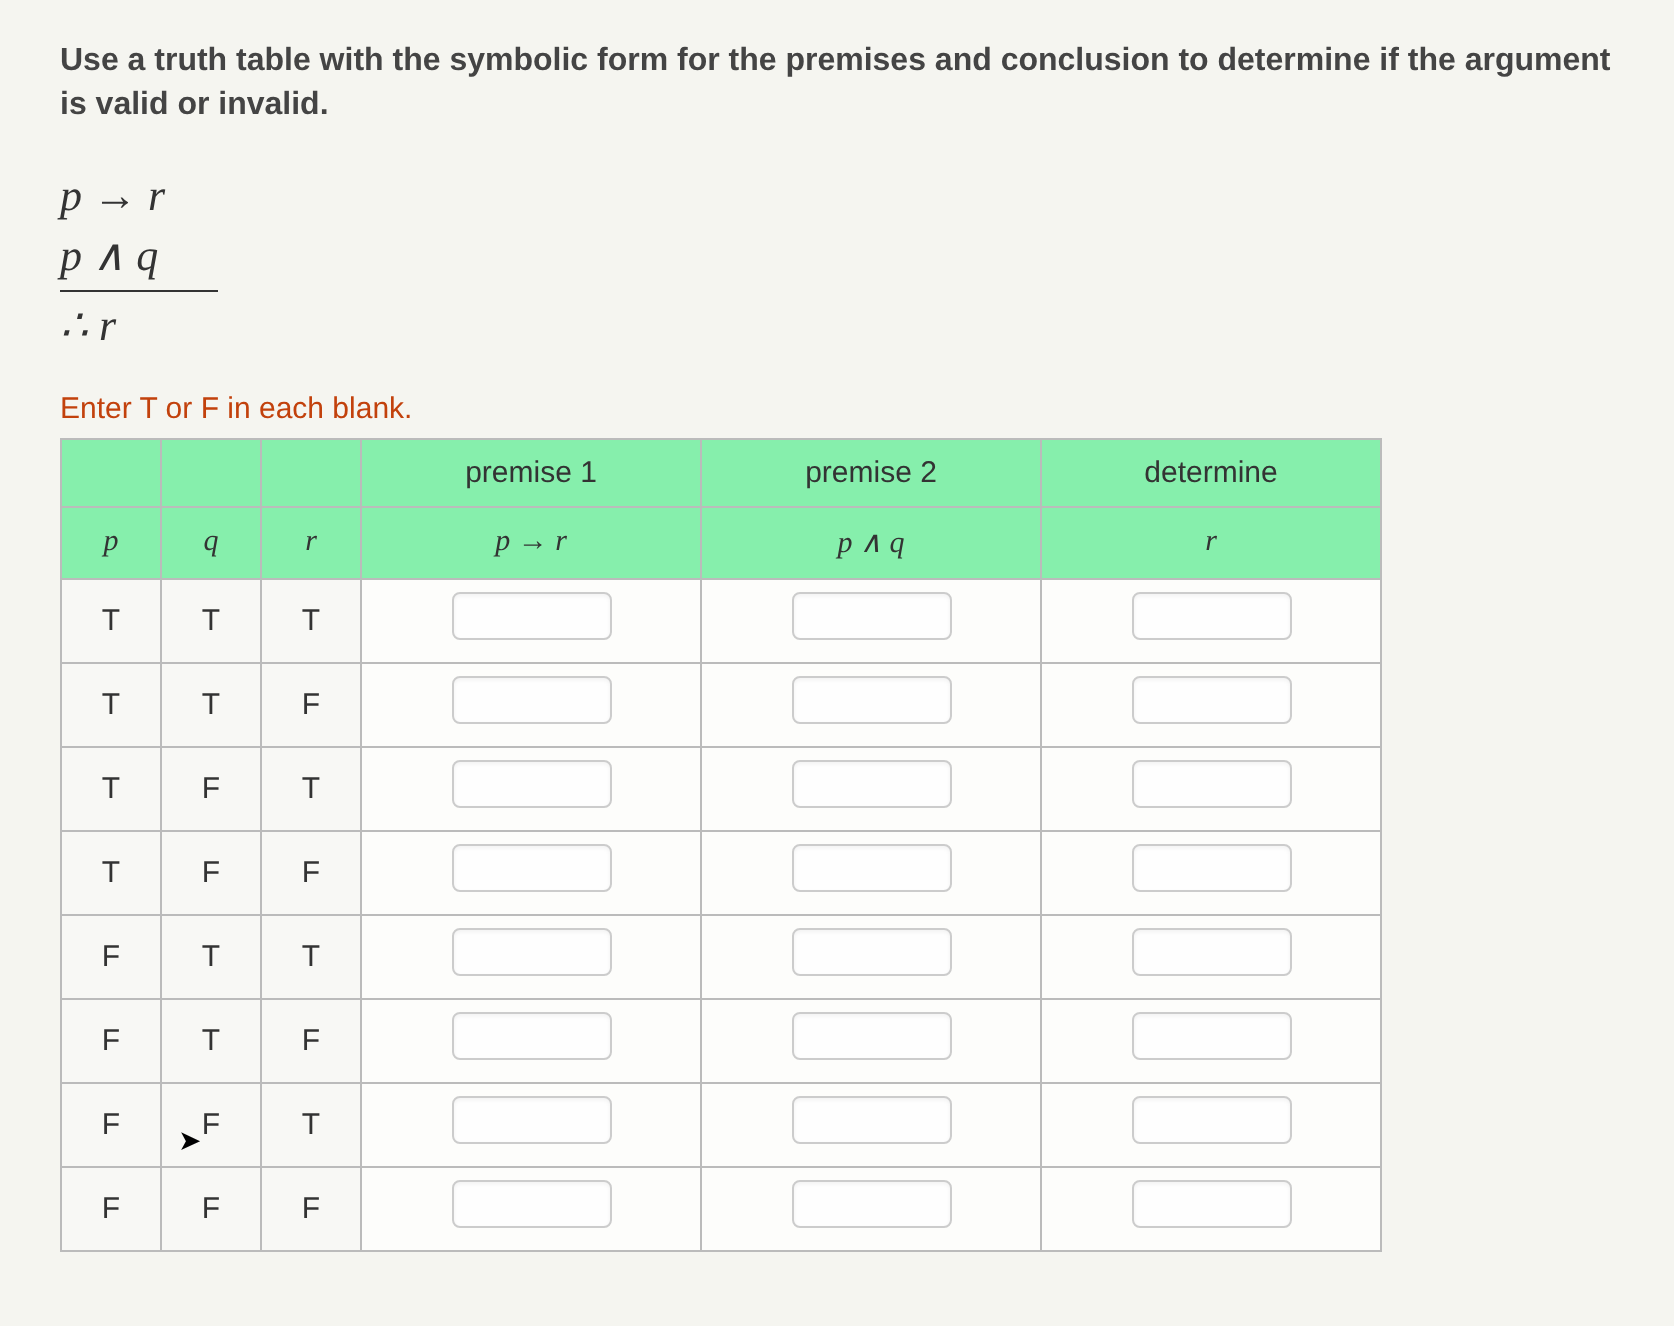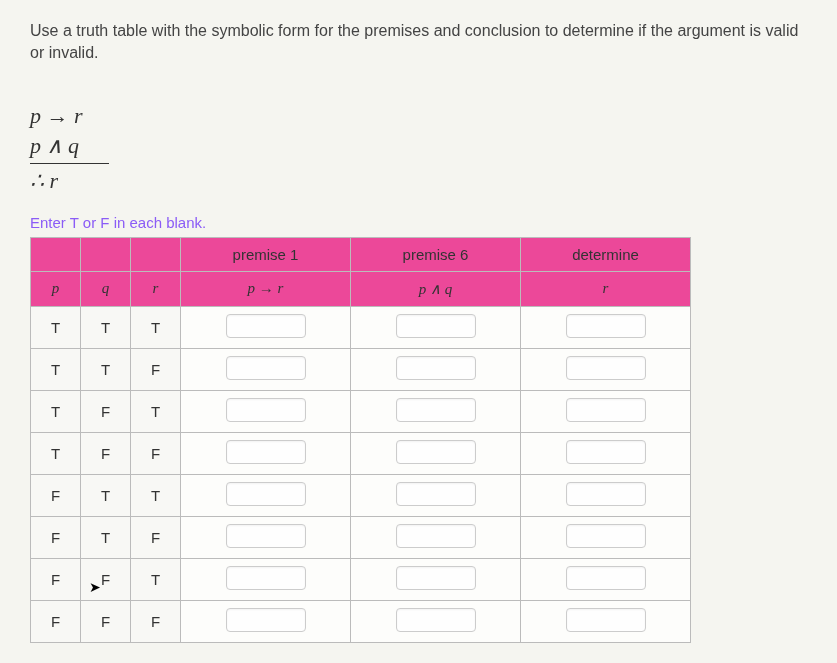--- a/index.html
+++ b/index.html
@@ -6,22 +6,23 @@
     body {
       font-family: Arial, sans-serif;
       background: #f5f5f0;
       padding: 20px 30px;
       color: #333;
       width: 837px;
     }
     .question-text {
       font-size: 16px;
       color: #444;
-      margin-bottom: 36px;
+      margin-bottom: 18px;
       line-height: 1.4;
+      font-weight: bold;
     }
     .argument {
       font-family: 'Times New Roman', serif;
       font-size: 22px;
       font-style: italic;
       color: #333;
       margin-bottom: 18px;
       display: inline-block;
     }
     .argument .line1, .argument .line2, .argument .line3 {
@@ -30,36 +31,36 @@
     .argument .line2 {
       border-bottom: 1.5px solid #333;
       padding-bottom: 4px;
       padding-right: 30px;
     }
     .argument .line3 {
       padding-top: 4px;
     }
     .instruction {
       font-size: 15px;
-      color: #8b5cf6;
+      color: #c2410c;
       margin-bottom: 6px;
     }
     table.truth-table {
       border-collapse: collapse;
       background: #fdfdfb;
     }
     table.truth-table th, table.truth-table td {
       border: 1px solid #bbb;
       text-align: center;
       vertical-align: middle;
       font-size: 15px;
       color: #333;
     }
     table.truth-table th {
-      background: #ec4899;
+      background: #86efac;
       font-weight: normal;
       padding: 8px 4px;
     }
     table.truth-table th.var-col {
       width: 50px;
     }
     table.truth-table th.wide-col {
       width: 170px;
     }
     table.truth-table th.top-row {
@@ -108,21 +109,21 @@
 
 <div class="instruction">Enter T or F in each blank.</div>
 
 <table class="truth-table">
   <thead>
     <tr>
       <th class="var-col top-row"></th>
       <th class="var-col top-row"></th>
       <th class="var-col top-row"></th>
       <th class="wide-col top-row">premise 1</th>
-      <th class="wide-col top-row">premise 6</th>
+      <th class="wide-col top-row">premise 2</th>
       <th class="wide-col top-row">determine</th>
     </tr>
     <tr>
       <th class="var-col bottom-row">p</th>
       <th class="var-col bottom-row">q</th>
       <th class="var-col bottom-row">r</th>
       <th class="wide-col bottom-row">p → r</th>
       <th class="wide-col bottom-row">p ∧ q</th>
       <th class="wide-col bottom-row">r</th>
     </tr>

